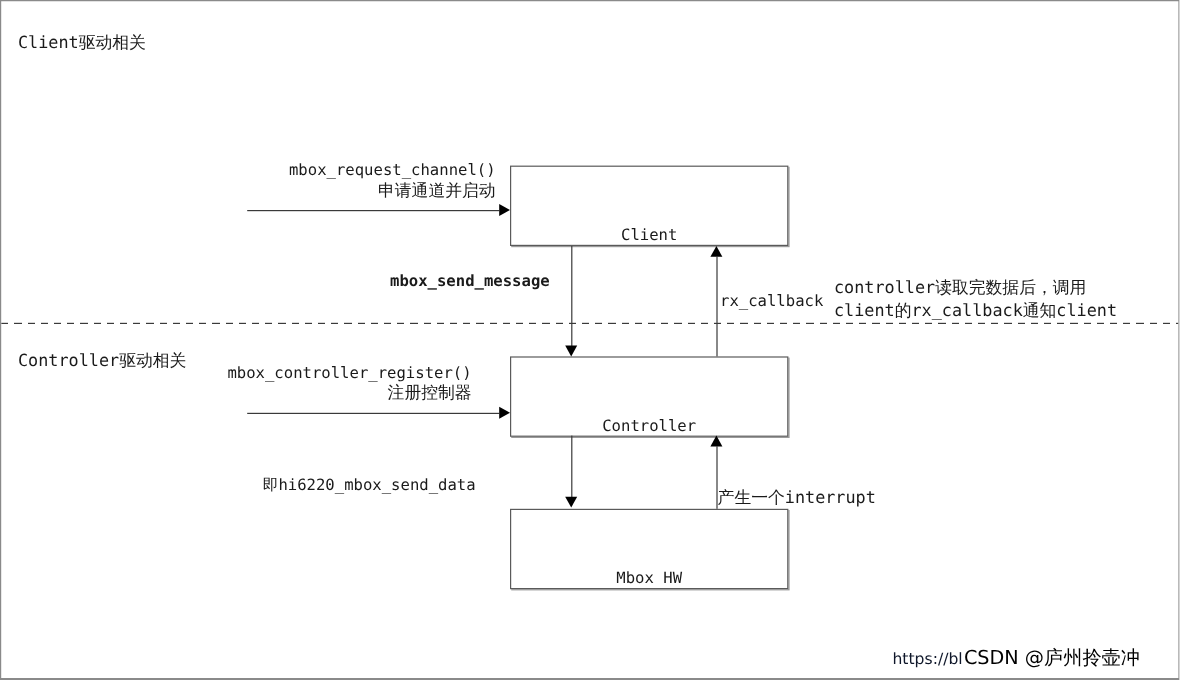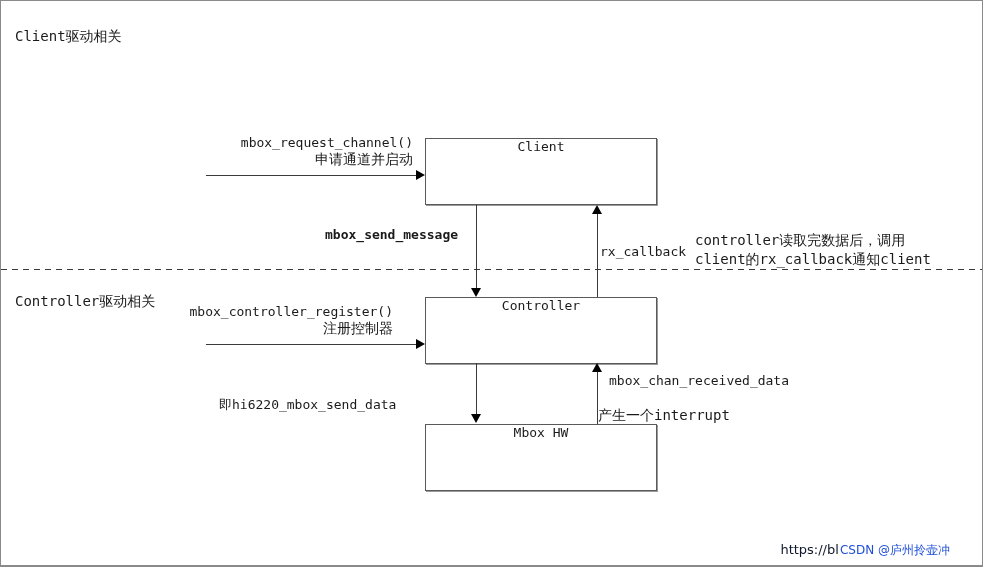--- a/index.html
+++ b/index.html
@@ -15,21 +15,21 @@
   }
   .lbl{position:absolute;white-space:nowrap;font-size:13px;line-height:15px;}
   .cn{font-size:14px;}
   .center{text-align:right;}
   .box{
     position:absolute;
     width:230px;height:65px;
     background:#fff;
     border:1px solid #5a5a5a;
     box-shadow:1px 1px 0 #9a9a9a;
-    display:flex;align-items:flex-start;justify-content:center;
+    display:flex;align-items:flex-end;justify-content:center;
     font-size:13px;
   }
   #box-client{left:424px;top:137px;}
   #box-controller{left:424px;top:296px;}
   #box-mboxhw{left:424px;top:423px;}
   .hline{position:absolute;height:0;border-top:1px solid #3a3a3a;}
   .vline{position:absolute;width:0;border-left:1px solid #3a3a3a;}
   .arr{position:absolute;width:0;height:0;}
   .arr-right{border-top:5px solid transparent;border-bottom:5px solid transparent;border-left:9px solid #000;}
   .arr-down{border-left:5px solid transparent;border-right:5px solid transparent;border-top:9px solid #000;}
@@ -71,21 +71,21 @@
   #arrowD-head{left:591px;top:362px;}
   #lbl-chan-received{left:608px;top:372px;}
   #lbl-interrupt{left:597px;top:407px;}
 
   #watermark{
     position:absolute;right:32px;bottom:6px;
     font-family:"DejaVu Sans", "Liberation Sans", sans-serif;
     white-space:nowrap;
   }
   #watermark .wm-url{color:#0f172a;font-size:13px;margin-right:-4px;}
-  #watermark .wm-user{color:#1d4ed8;font-size:12px;}
+  #watermark .wm-user{color:#000000;font-size:16px;}
 </style>
 </head>
 <body>
 
 <div id="canvas">
 
   <div class="lbl cn" id="title-client-section">Client驱动相关</div>
   <div class="lbl cn" id="title-controller-section">Controller驱动相关</div>
 
   <div id="dashed-divider"></div>
@@ -120,21 +120,20 @@
 
   <div class="lbl cn" id="lbl-callback-note-2">client的rx_callback通知client</div>
   <div class="lbl cn" id="lbl-callback-note-1">controller读取完数据后，调用</div>
 
   <div class="vline" id="arrowC-line"></div>
   <div class="arr arr-down" id="arrowC-head"></div>
   <div class="lbl" id="lbl-send-data-2">即hi6220_mbox_send_data</div>
 
   <div class="vline" id="arrowD-line"></div>
   <div class="arr arr-up" id="arrowD-head"></div>
-  <div class="lbl" id="lbl-chan-received">mbox_chan_received_data</div>
   <div class="lbl cn" id="lbl-interrupt">产生一个interrupt</div>
 
   <div id="watermark">
     <span class="wm-url">https://bl</span>
     <span class="wm-user">CSDN @庐州拎壶冲</span>
   </div>
 
 </div>
 
 </body></html>

